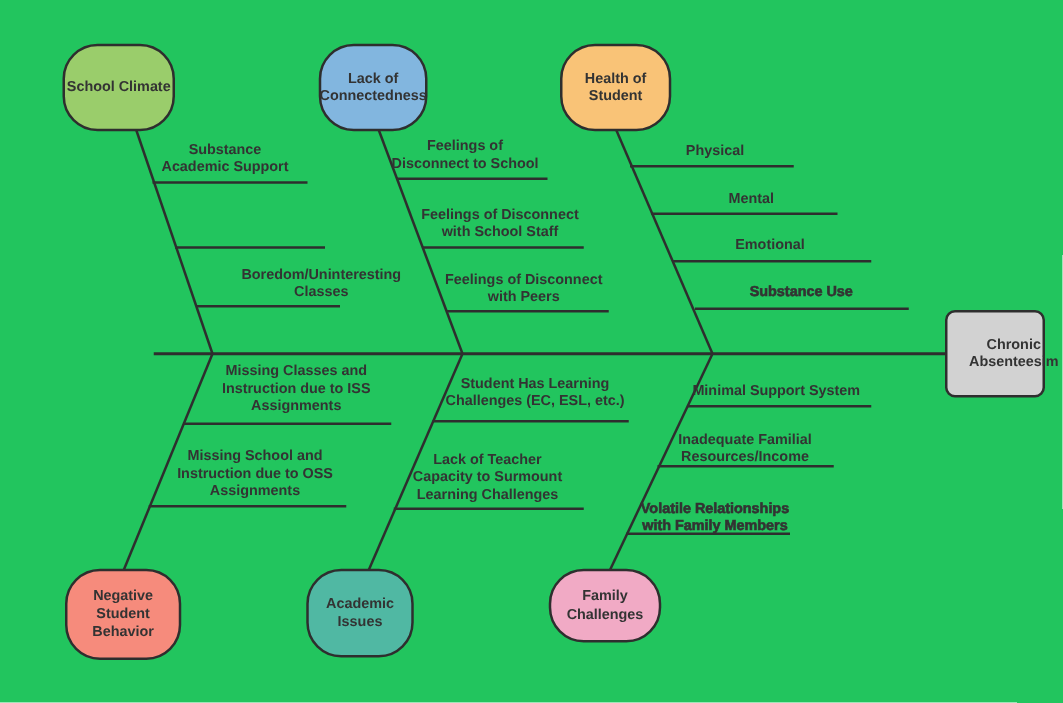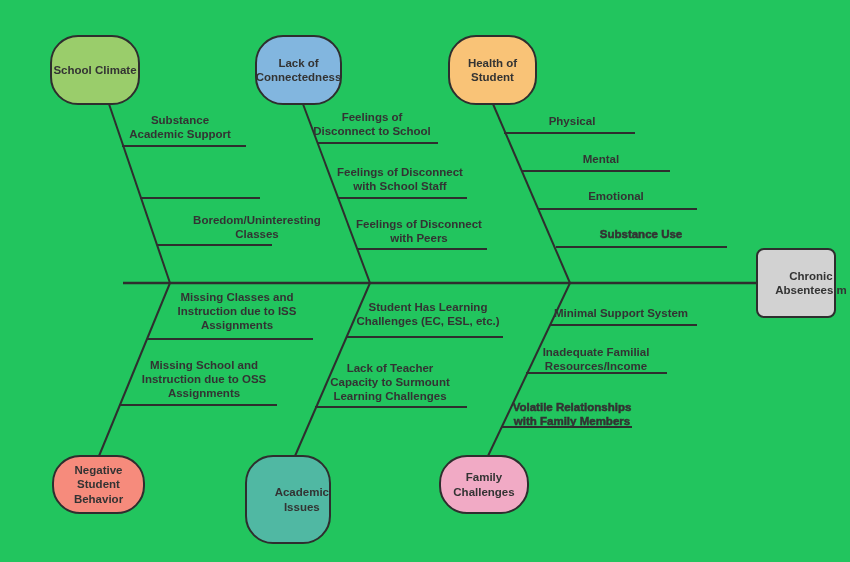--- a/index.html
+++ b/index.html
@@ -93,26 +93,26 @@
   <div class="node cat orange" style="left:448px;top:35px;width:89px;height:70px;">
     <span>Health of
 Student</span>
   </div>
 
   <div class="node effect" style="left:756px;top:248px;width:80px;height:70px;padding-left:30px;">
     <span>Chronic
 Absenteesim</span>
   </div>
 
-  <div class="node cat salmon" style="left:52px;top:455px;width:93px;height:59px;">
+  <div class="node cat salmon" style="left:52px;top:455px;width:93px;height:73px;">
     <span>Negative
 Student
 Behavior</span>
   </div>
-  <div class="node cat teal" style="left:245px;top:455px;width:86px;height:89px;justify-content:flex-end;">
+  <div class="node cat teal" style="left:245px;top:455px;width:86px;height:71px;">
     <span>Academic
 Issues</span>
   </div>
   <div class="node cat pink" style="left:439px;top:455px;width:90px;height:59px;">
     <span>Family
 Challenges</span>
   </div>
 
   <div class="cause" style="left:180px;top:113px;">Substance
 Academic Support</div>

